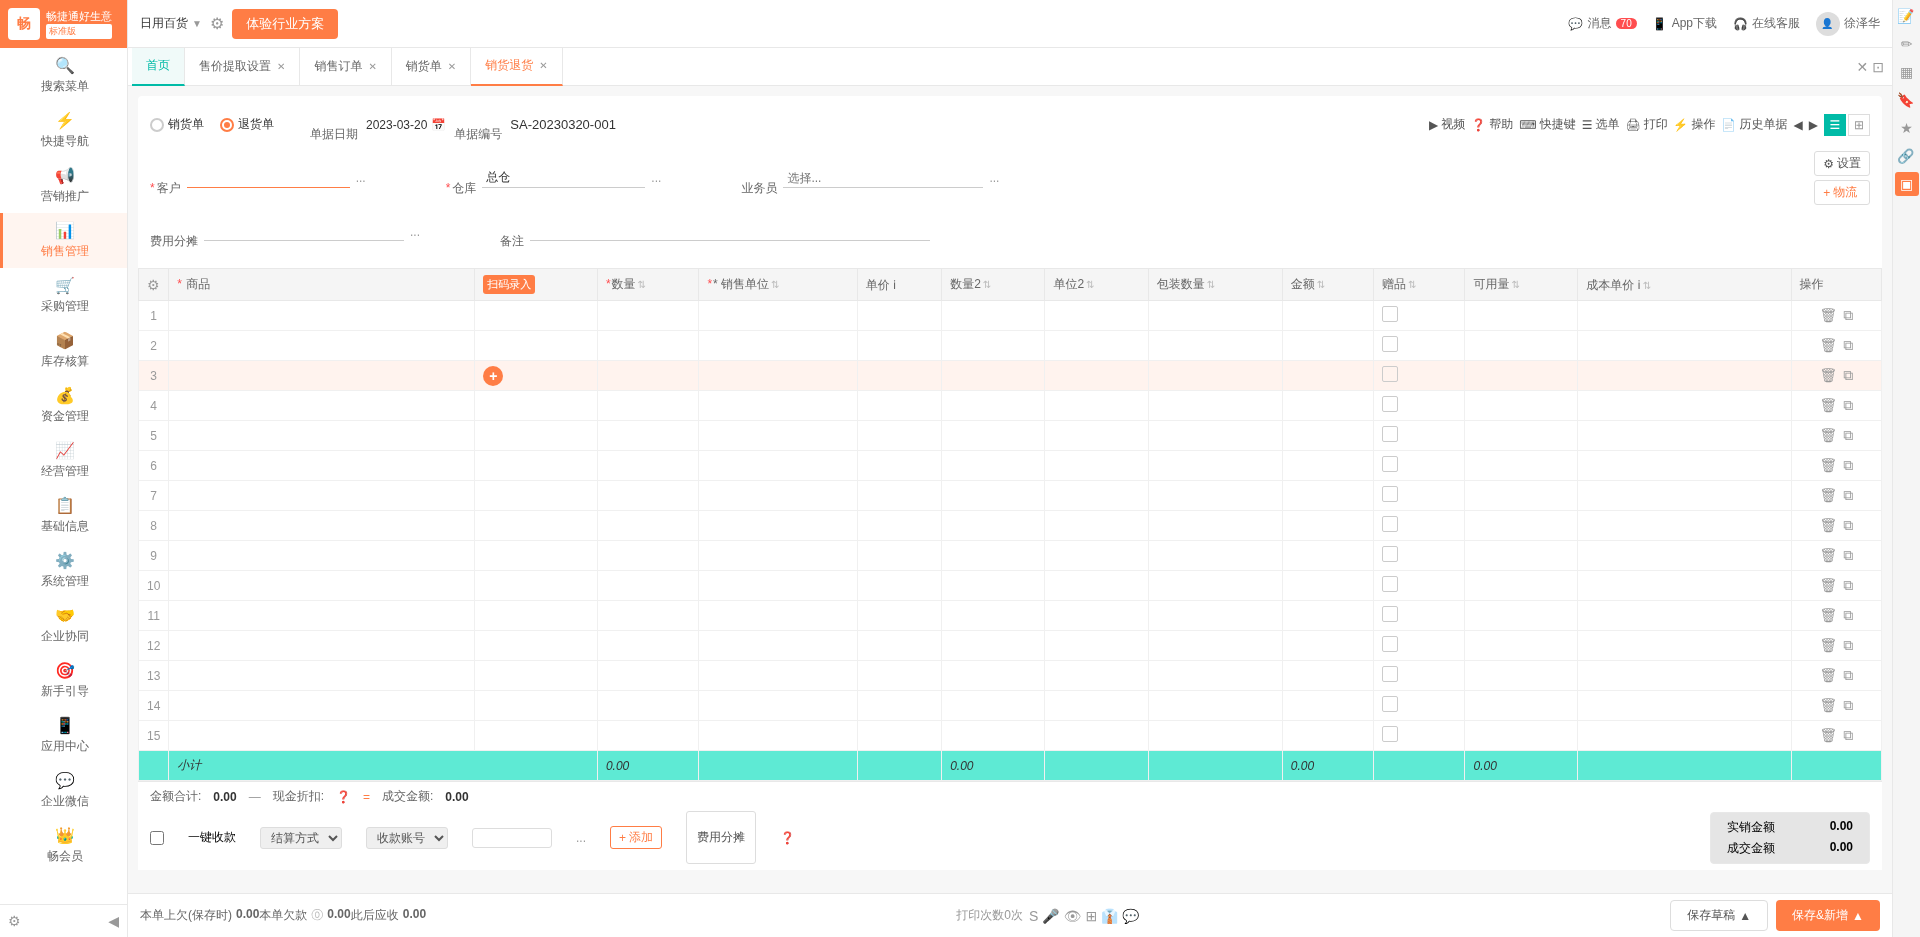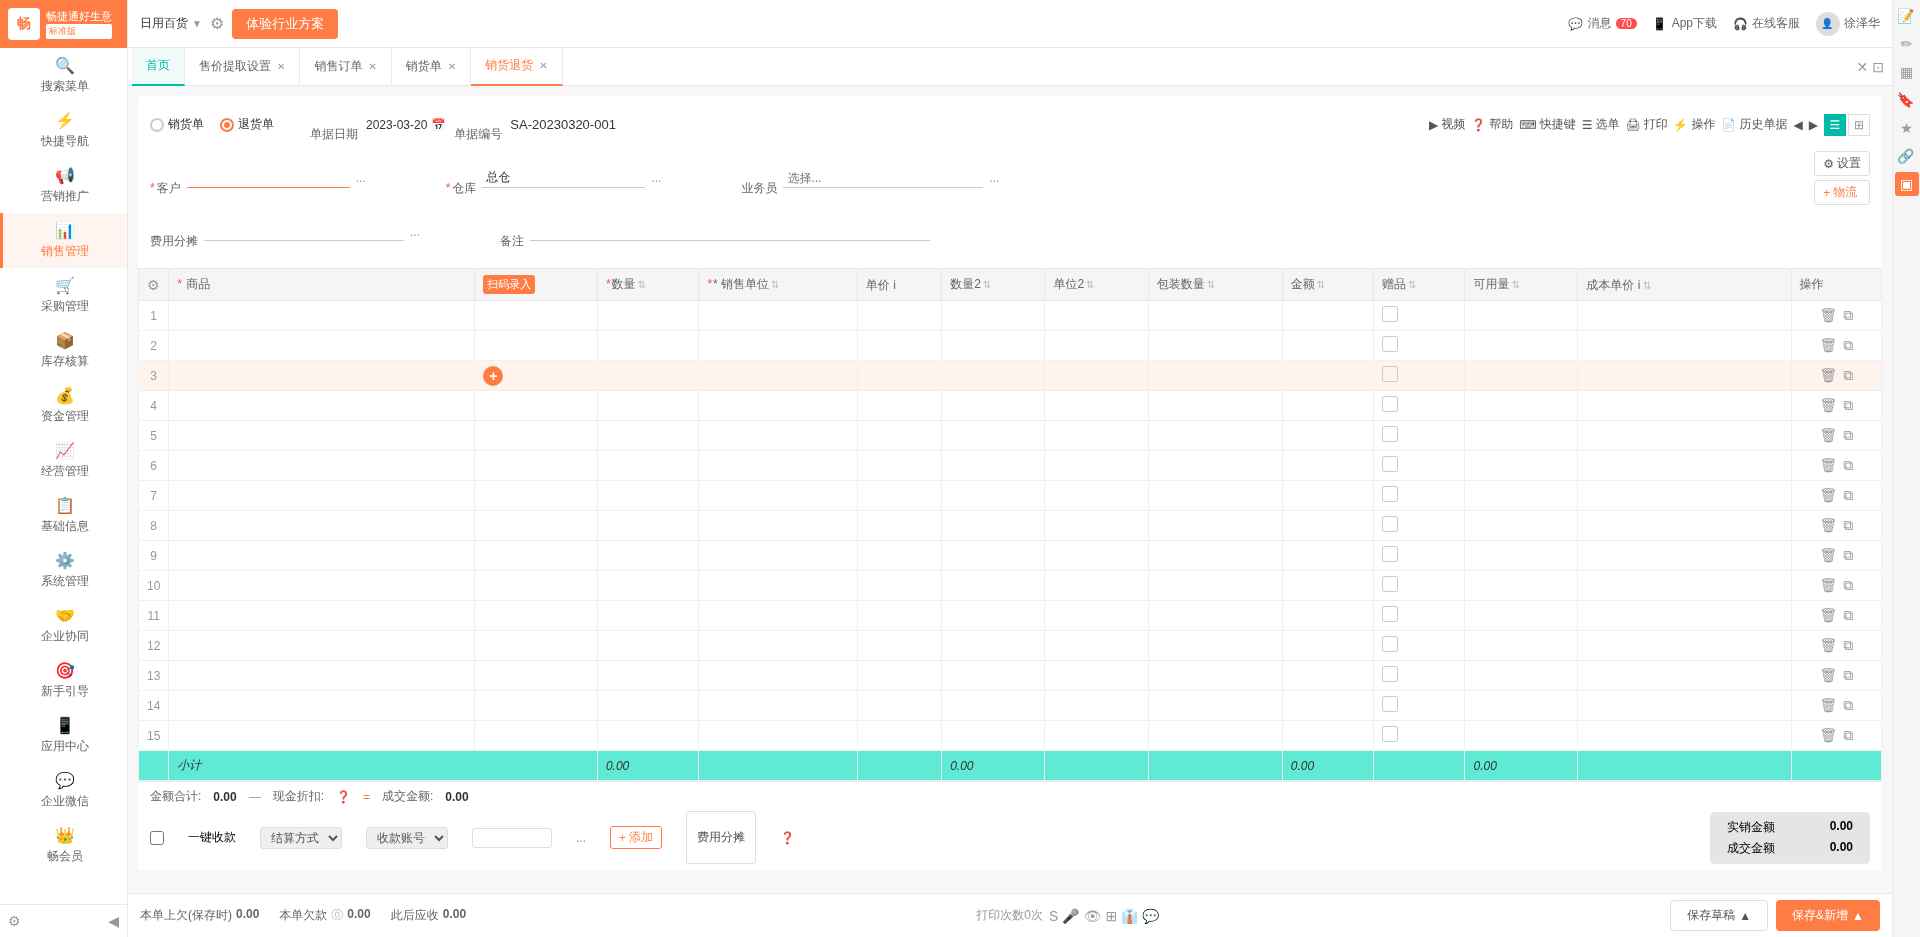--- a/index.html
+++ b/index.html
@@ -98,21 +98,21 @@
     .bottom-dash { color: #999; }
     .bottom-equals { color: #ff7d45; }
     .bottom-payment { display: flex; align-items: center; gap: 24px; }
     .bottom-checkbox { width: 14px; height: 14px; border: 1px solid #ccc; border-radius: 2px; cursor: pointer; }
     .bottom-select { border: 1px solid #ddd; border-radius: 3px; padding: 2px 6px; color: #555; cursor: pointer; }
     .bottom-amount-input { border: 1px solid #ddd; border-radius: 3px; padding: 2px 6px; width: 80px; color: #333; }
     .add-btn-sm { display: flex; align-items: center; gap: 3px; color: #ff7d45; cursor: pointer; border: 1px solid #ff7d45; border-radius: 3px; padding: 2px 8px; }
     .expense-btn { background: #fff; border: 1px solid #ddd; border-radius: 3px; padding: 17px 10px; cursor: pointer; color: #555; }
     .help-icon { color: #bbb; cursor: pointer; }
     .footer-row { display: flex; align-items: center; justify-content: space-between; padding: 6px 12px; background: #fff; border-top: 1px solid #e8e8e8; }
-    .footer-info { display: flex; gap: 20px; color: #666; font-size: 12px; }
+    .footer-info { display: flex; color: #666; font-size: 12px; }
     .footer-info-item { display: flex; gap: 4px; }
     .footer-toolbar { display: flex; align-items: center; gap: 6px; }
     .footer-icon-btn { color: #999; cursor: pointer; font-size: 14px; }
     .footer-actions { display: flex; gap: 8px; }
     .btn-draft { border: 1px solid #ddd; border-radius: 4px; padding: 6px 16px; cursor: pointer; color: #555; background: #fff; display: flex; align-items: center; gap: 4px; }
     .btn-save { background: #ff7d45; color: #fff; border: none; border-radius: 4px; padding: 6px 16px; cursor: pointer; display: flex; align-items: center; gap: 4px; }
     .print-info { color: #999; font-size: 12px; }
 
     
     .right-panel { width: 28px; background: #f5f5f5; display: flex; flex-direction: column; align-items: center; padding: 4px 0; gap: 4px; border-left: 1px solid #e8e8e8; }

